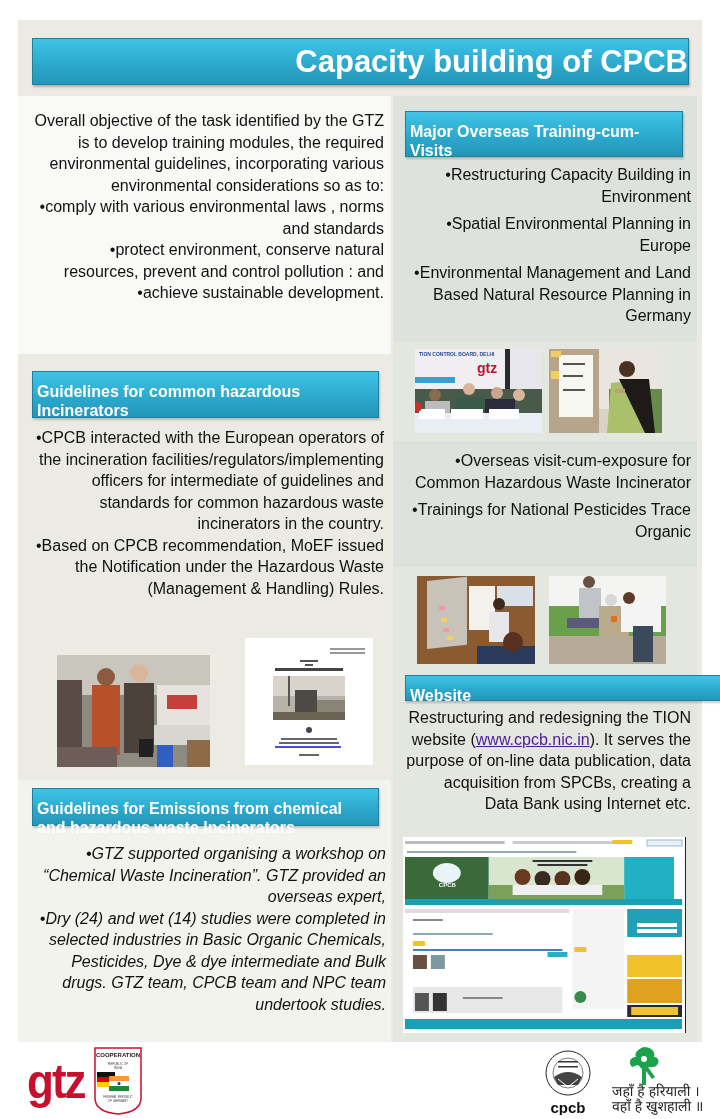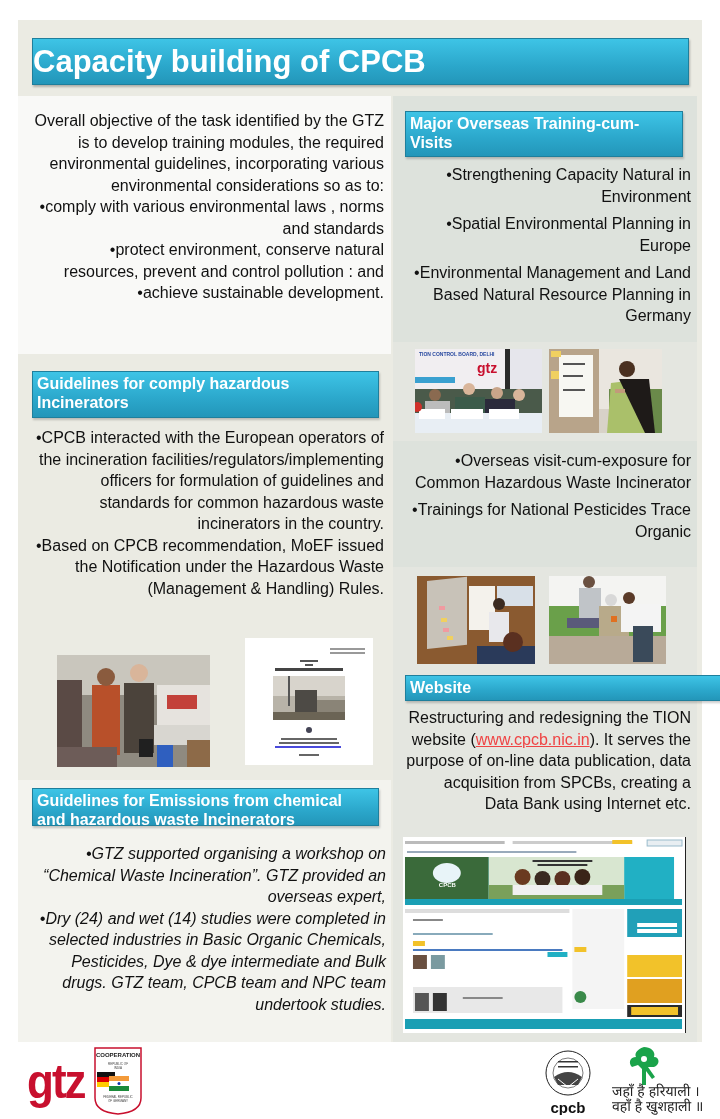--- a/index.html
+++ b/index.html
@@ -6,73 +6,73 @@
     html, body { width: 720px; height: 1119px; background: #ffffff; overflow: hidden; }
     body { font-family: "Liberation Sans", sans-serif; color: #111; position: relative; }
 
     .poster { position: absolute; left: 18px; top: 20px; width: 684px; height: 1022px; background: #ebebe3; }
 
     .title-bar {
       position: absolute; left: 32px; top: 38px; width: 657px; height: 47px;
       background: linear-gradient(#3ec4e6, #2ba7cb 60%, #2396b9);
       border: 1px solid #1f7f9c;
       box-shadow: 1px 2px 2px rgba(0,0,0,0.25);
-      display: flex; align-items: center; justify-content: flex-start;
+      display: flex; align-items: center; justify-content: flex-end;
     }
     .title-bar h1 { color: #fff; font-size: 31px; font-weight: bold; letter-spacing: 0px; }
 
     .section-header {
       position: absolute;
       background: linear-gradient(#3ec4e6, #2ba7cb 60%, #2396b9);
       border: 1px solid #1f7f9c;
       box-shadow: 1px 2px 2px rgba(0,0,0,0.2);
       color: #fff; font-weight: bold; font-size: 16px; line-height: 19px;
-      padding: 2px 4px;
+      padding: 10px 4px;
     }
 
     .text { position: absolute; font-size: 16px; line-height: 21.5px; color: #111; text-align: right; }
     .para { margin-bottom: 6px; }
 
     
     .intro-panel { position: absolute; left: 18px; top: 96px; width: 373px; height: 258px; background: #f9f9f7; }
 
     
     .emis-panel { position: absolute; left: 18px; top: 780px; width: 373px; height: 262px; background: #f3f3ee; }
 
     
     .right-col { position: absolute; left: 393px; top: 96px; width: 304px; height: 946px; background: #e4e6e0; }
     .right-band { position: absolute; left: 393px; width: 304px; background: #dde2dc; }
 
     .photo { position: absolute; overflow: hidden; }
     .photo svg { display: block; width: 100%; height: 100%; }
 
-    .link { color: #ef4444; text-decoration: underline; }
+    .link { color: #4c1d95; text-decoration: underline; }
 
     .logo { position: absolute; }
   </style>
 </head>
 <body>
 
 <div class="poster"></div>
 
 <div class="title-bar">
   <h1>Capacity building of CPCB</h1>
 </div>
 
 <div class="intro-panel"></div>
 <div class="text" style="left:34px; top:110px; width:350px;">
   <div>Overall objective of the task identified by the GTZ is to develop  training modules, the required environmental guidelines, incorporating various environmental considerations so as to:</div>
   <div>•comply with various environmental laws , norms and standards</div>
   <div>•protect environment, conserve natural resources, prevent and control pollution : and</div>
   <div>•achieve sustainable development.</div>
 </div>
 
-<div class="section-header" style="left:32px; top:371px; width:347px; height:47px;">Guidelines for comply hazardous Incinerators</div>
+<div class="section-header" style="left:32px; top:371px; width:347px; height:47px;">Guidelines for common hazardous Incinerators</div>
 <div class="text" style="left:34px; top:427px; width:350px;">
-  <div>•CPCB interacted with the European operators of the incineration facilities/regulators/implementing officers for formulation of guidelines and standards for common hazardous waste incinerators in the country.</div>
+  <div>•CPCB interacted with the European operators of the incineration facilities/regulators/implementing officers for intermediate of guidelines and standards for common hazardous waste incinerators in the country.</div>
   <div>•Based on CPCB recommendation, MoEF issued the Notification under the Hazardous Waste (Management &amp; Handling) Rules.</div>
 </div>
 
 <div class="photo" style="left:57px; top:655px; width:153px; height:112px;">
   <svg viewBox="0 0 153 112" preserveAspectRatio="none">
     <rect width="153" height="112" fill="#8f8a80"></rect>
     <rect x="0" y="0" width="153" height="40" fill="#c9c6bd"></rect>
     <rect x="100" y="30" width="53" height="45" fill="#e6e3de"></rect>
     <rect x="110" y="40" width="30" height="14" fill="#c3413a"></rect>
     <rect x="80" y="70" width="73" height="20" fill="#d8d6d0"></rect>
@@ -116,21 +116,21 @@
   <div>•GTZ supported organising a workshop on “Chemical Waste Incineration”. GTZ provided an overseas expert,</div>
   <div>•Dry (24) and wet (14) studies were completed in selected industries in Basic Organic Chemicals, Pesticides, Dye &amp; dye intermediate and Bulk drugs. GTZ team, CPCB team and NPC team undertook studies.</div>
 </div>
 
 <div class="right-col"></div>
 <div class="right-band" style="top:96px; height:246px;"></div>
 <div class="right-band" style="top:441px; height:126px;"></div>
 
 <div class="section-header" style="left:405px; top:111px; width:278px; height:46px;">Major Overseas Training-cum-Visits</div>
 <div class="text" style="left:406px; top:164px; width:285px;">
-  <div class="para">•Strengthening Capacity Natural in Environment</div>
+  <div class="para">•Restructuring Capacity Building in Environment</div>
   <div class="para">•Spatial Environmental Planning in Europe</div>
   <div class="para">•Environmental Management and Land Based Natural Resource Planning in Germany</div>
 </div>
 
 <div class="photo" style="left:415px; top:349px; width:127px; height:84px;">
   <svg viewBox="0 0 127 84" preserveAspectRatio="none">
     <rect width="127" height="84" fill="#dcdbe2"></rect>
     <rect x="0" y="0" width="127" height="40" fill="#f1eef1"></rect>
     <text x="4" y="7" font-size="5" fill="#2a4aa0" font-family="Liberation Sans, sans-serif" font-weight="bold">TION CONTROL BOARD, DELHI</text>
     <text x="62" y="24" font-size="14" fill="#c8102e" font-family="Liberation Sans, sans-serif" font-weight="bold">gtz</text>

